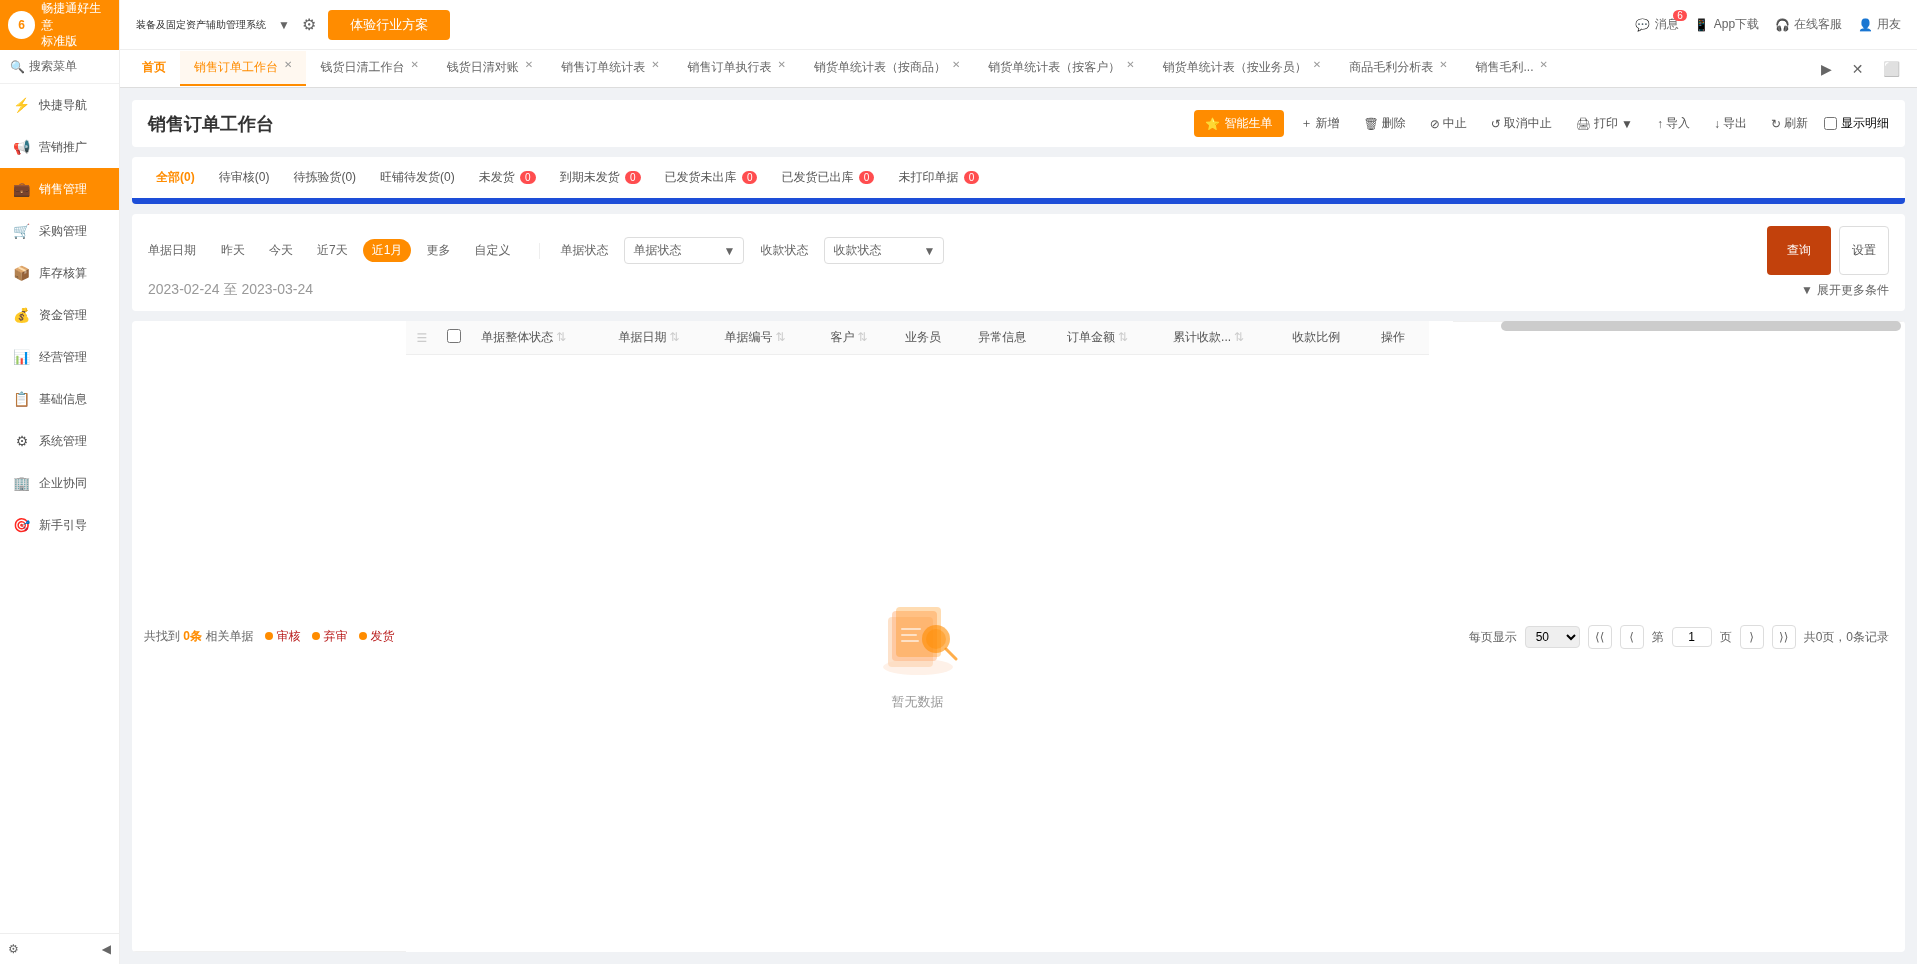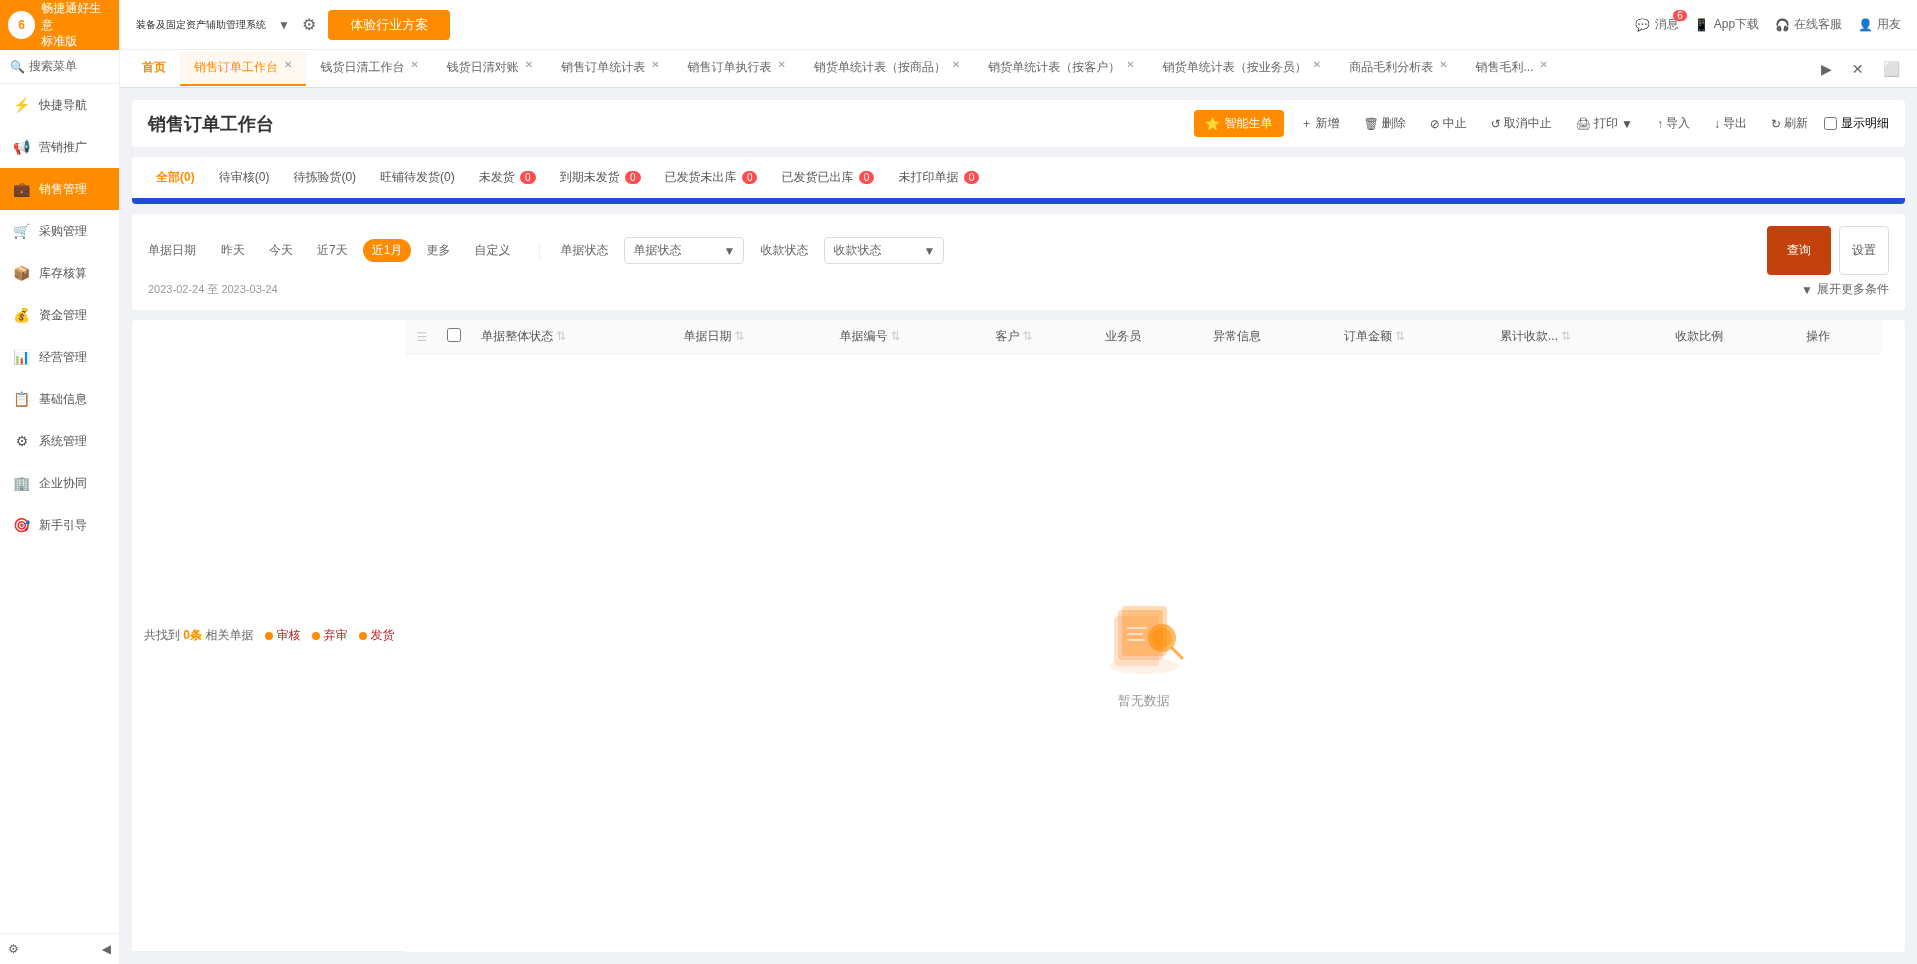--- a/index.html
+++ b/index.html
@@ -349,21 +349,21 @@
         <div class="filter-select">
           <span>收款状态</span>
           <span style="margin-left:auto;">▼</span>
         </div>
         <div style="margin-left:auto;display:flex;gap:8px;">
           <button class="btn-query">查询</button>
           <button class="btn-settings">设置</button>
         </div>
       </div>
       <div style="margin-top:6px;display:flex;align-items:center;">
-        <span style="color:#999;font-size:11px;">2023-02-24 至 2023-03-24</span>
+        <span style="color:#999;font-size:14px;">2023-02-24 至 2023-03-24</span>
         <div class="filter-expand" style="margin-left:auto;">
           <span>▼</span>
           <span>展开更多条件</span>
         </div>
       </div>
     </div>
 
     <div class="table-area">
       <div class="table-toolbar">
         <span class="table-info">
@@ -424,15 +424,31 @@
             </svg>
           </div>
           <span class="empty-text">暂无数据</span>
         </div>
       </div>
 
       <div style="height:10px;background:#f0f0f0;margin:0 12px;border-radius:5px;position:relative;">
         <div style="width:400px;height:10px;background:#ccc;border-radius:5px;position:absolute;left:60px;"></div>
       </div>
 
+      <div class="pagination">
+        <span>每页显示</span>
+        <select class="page-size-select">
+          <option>50</option>
+          <option>100</option>
+          <option>200</option>
+        </select>
+        <button class="page-nav-btn">⟨⟨</button>
+        <button class="page-nav-btn">⟨</button>
+        <span>第</span>
+        <input class="page-input" type="text" value="1" style="">
+        <span>页</span>
+        <button class="page-nav-btn">⟩</button>
+        <button class="page-nav-btn">⟩⟩</button>
+        <span>共0页，0条记录</span>
+      </div>
     </div>
   </div>
 </div>
 
 </body></html>

